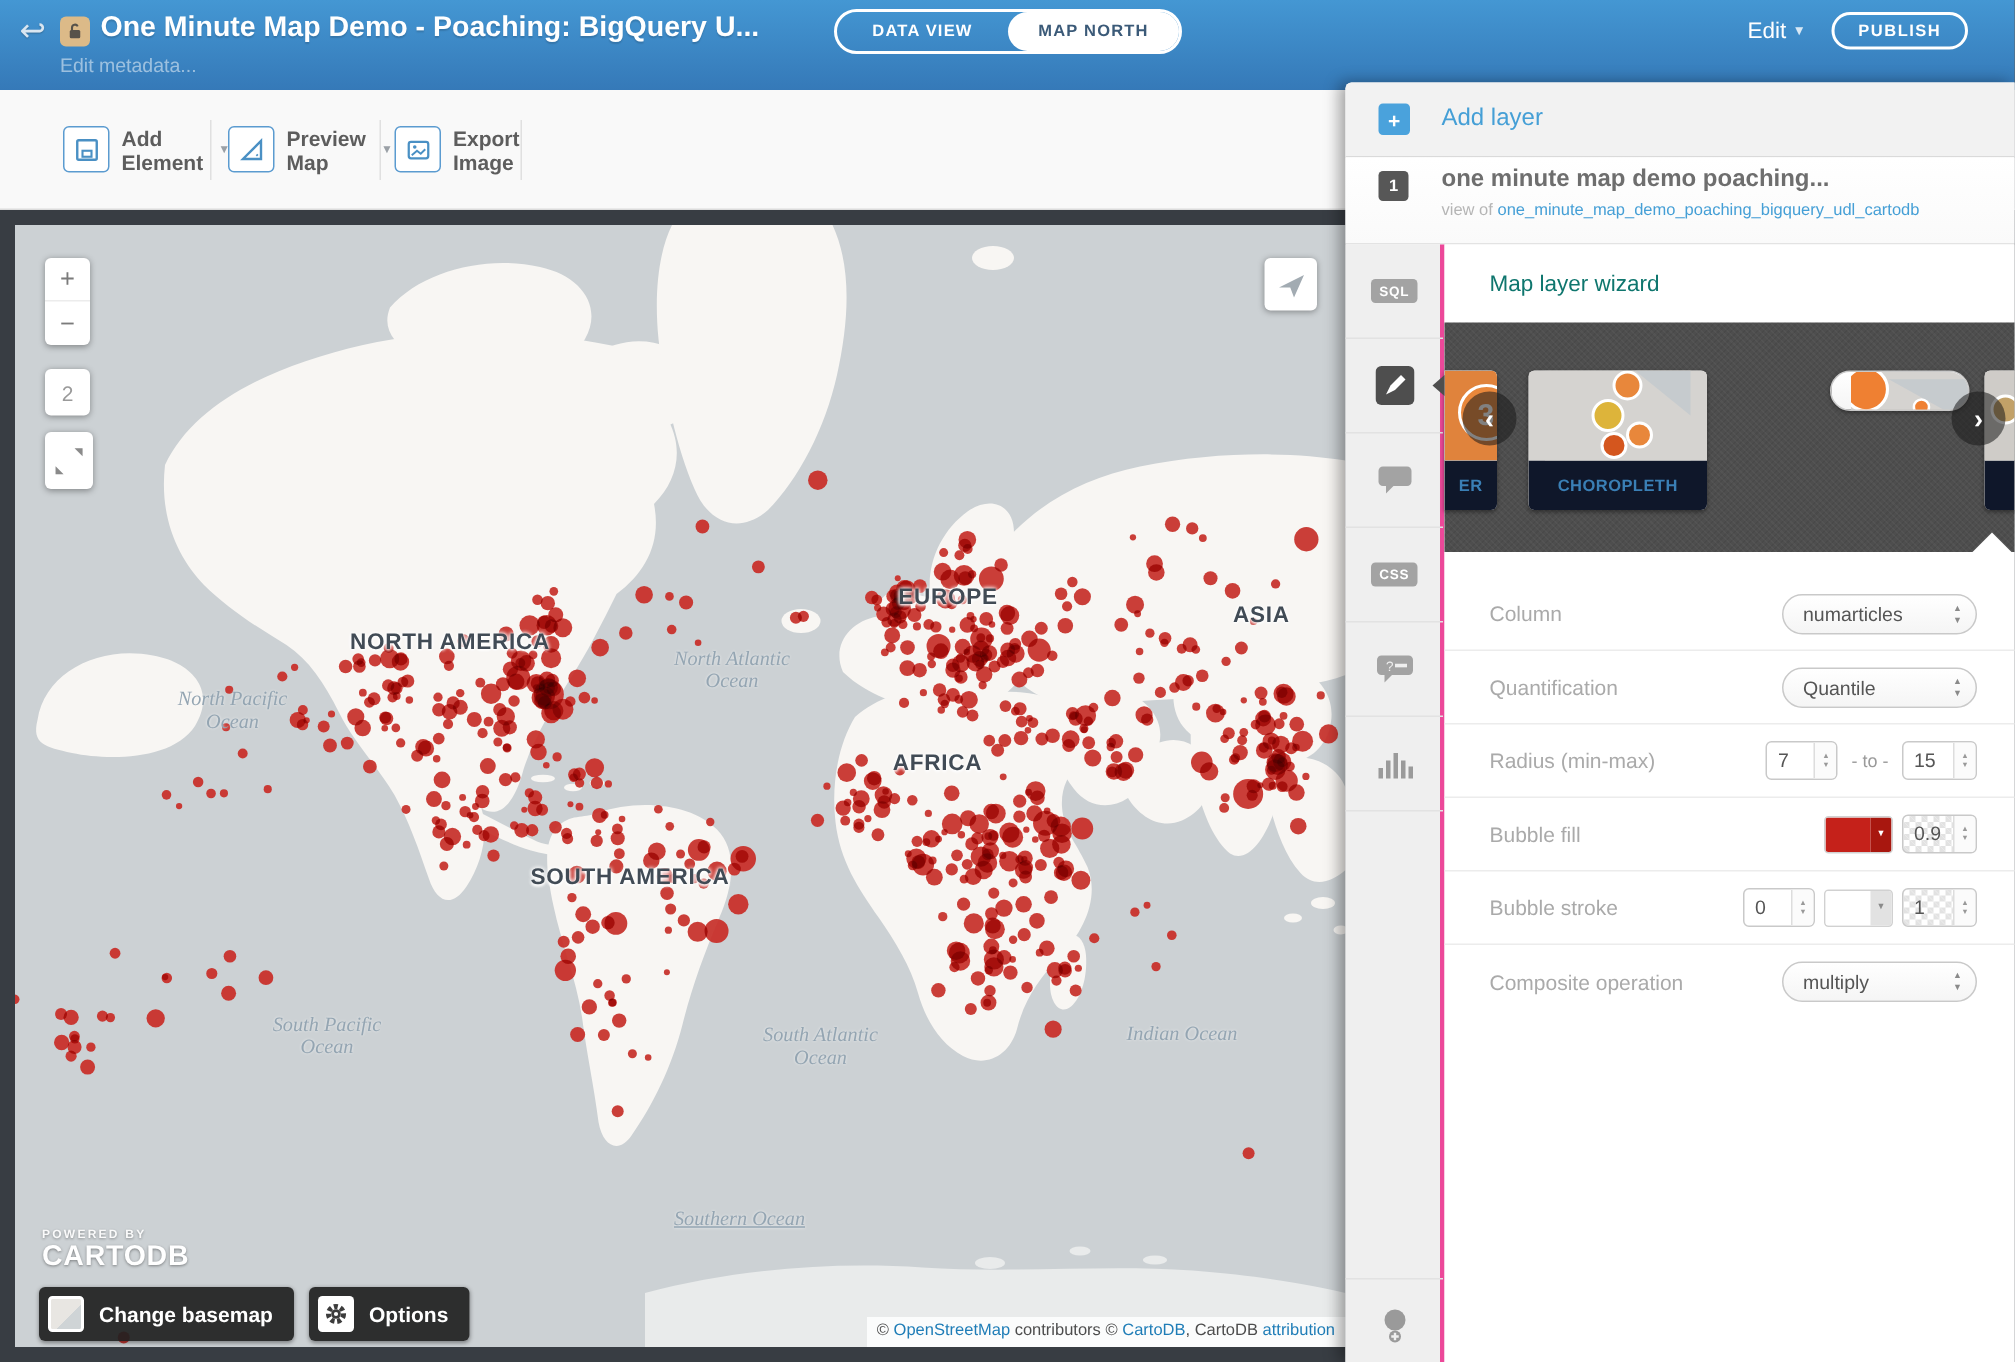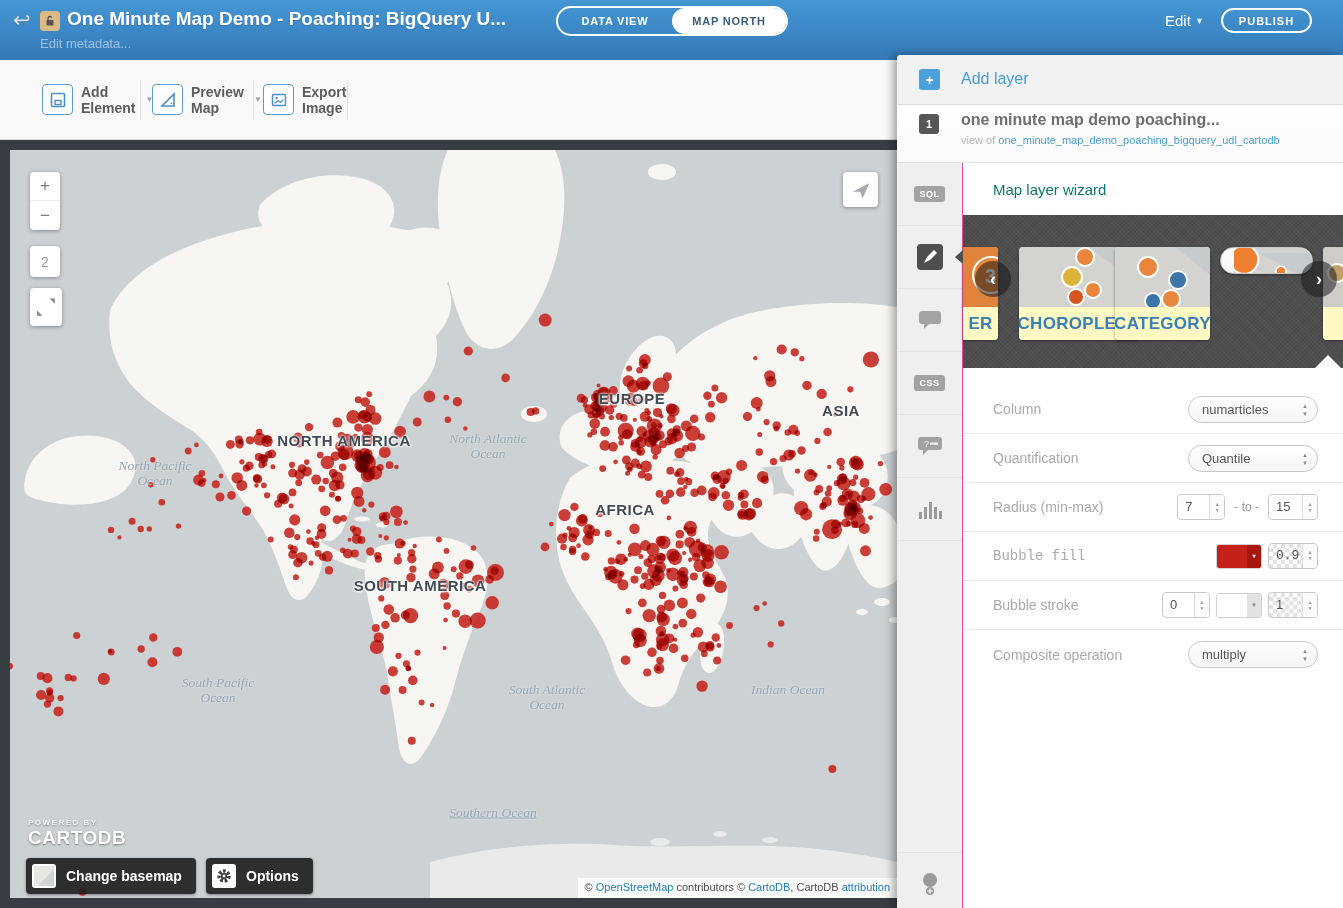--- a/index.html
+++ b/index.html
@@ -88,35 +88,35 @@
   .addlayer .txt { position:absolute; left:64px; top:15px; font-size:16px; color:#459fd6; }
   .layerhead { position:absolute; left:0; top:50px; width:446px; height:58px;
     background:linear-gradient(#fff,#fafafa); border-bottom:1px solid #e3e3e3; cursor:pointer; }
   .layerhead .num { position:absolute; left:22px; top:9px; width:20px; height:20px;
     background:#575757; border-radius:3px; color:#fff; font-size:11px; font-weight:bold;
     display:flex; align-items:center; justify-content:center; }
   .layerhead .t { position:absolute; left:64px; top:6px; font-size:16px; font-weight:bold; color:#6e6e6e; }
   .layerhead .s { position:absolute; left:64px; top:29px; font-size:11px; color:#b5b5b5; }
   .layerhead .s a { color:#459fd6; text-decoration:none; cursor:pointer; }
   .modstrip { position:absolute; left:0; top:108px; width:66px; bottom:0; background:#efefef;
-    border-right:1px solid #ec4899; }
+    border-right:3px solid #ec4899; }
   .modcell { position:absolute; left:0; width:65px; height:63px; border-bottom:1px solid #e2e2e2;
     display:flex; align-items:center; justify-content:center; cursor:pointer; }
   .tagicon { background:#a3a3a3; color:#fff; font-size:9px; font-weight:bold; letter-spacing:.5px;
     border-radius:3px; padding:3px 5px; }
   .pcontent { position:absolute; left:66px; top:108px; right:0; bottom:0; background:#fff; }
   .wiz-title { position:absolute; left:30px; top:18px; font-size:15px; color:#0f766e; }
   .carousel { position:absolute; left:0; top:52px; width:380px; height:153px; background:#4e4e4e;
     background-image:repeating-linear-gradient(45deg,rgba(255,255,255,.03) 0 1px,transparent 1px 3px),
       repeating-linear-gradient(-45deg,rgba(0,0,0,.06) 0 1px,transparent 1px 3px); }
   .card { position:absolute; top:32px; height:93px; border-radius:4px; overflow:hidden;
     background:#e4e4e4; box-shadow:0 1px 3px rgba(0,0,0,.4); cursor:pointer; }
   .card .cthumb { height:60px; background:#d5d3d0; position:relative; }
   .card .clabel { height:33px; display:flex; align-items:center; justify-content:center;
-    font-size:17px; font-weight:bold; color:#3a7fb5; letter-spacing:.3px; background:#fef9c3; }
+    font-size:11px; font-weight:bold; color:#3a7fb5; letter-spacing:.3px; background:#0f172a; }
   .car-arrow { position:absolute; top:46px; width:36px; height:36px; border-radius:50%;
     background:rgba(25,25,25,.55); color:#fff; display:flex; align-items:center; justify-content:center;
     font-size:18px; font-weight:bold; z-index:6; cursor:pointer; }
   .car-notch { position:absolute; top:192px; left:352px; width:0; height:0;
     border-left:13px solid transparent; border-right:13px solid transparent;
     border-bottom:13px solid #fff; z-index:4; }
   .strip-notch { position:absolute; left:58px; top:195px; width:0; height:0;
     border-top:7px solid transparent; border-bottom:7px solid transparent;
     border-right:8px solid #4e4e4e; z-index:2; }
 
@@ -883,21 +883,21 @@
         <circle cx="760.7" cy="494.4" r="3.1" fill="#c81f17" fill-opacity="0.85" style="mix-blend-mode:multiply"></circle>
         <circle cx="719.5" cy="475.5" r="3.4" fill="#c81f17" fill-opacity="0.85" style="mix-blend-mode:multiply"></circle>
         <circle cx="754.7" cy="453.5" r="2.3" fill="#c81f17" fill-opacity="0.85" style="mix-blend-mode:multiply"></circle>
         <circle cx="746.6" cy="458.1" r="3.1" fill="#c81f17" fill-opacity="0.85" style="mix-blend-mode:multiply"></circle>
         <circle cx="822.4" cy="618.9" r="4.0" fill="#c81f17" fill-opacity="0.85" style="mix-blend-mode:multiply"></circle>
         <circle cx="72.5" cy="741.7" r="4.0" fill="#c81f17" fill-opacity="0.85" style="mix-blend-mode:multiply"></circle>
       </g>
   </svg>
 
   <div id="map-labels">
-      <div class="mlabel continent" style="left: 290px; top: 290px; margin-left: 44px;">NORTH AMERICA</div>
+      <div class="mlabel continent" style="left: 290px; top: 278px;">NORTH AMERICA</div>
       <div class="mlabel continent" style="left: 622px; top: 248px;">EUROPE</div>
       <div class="mlabel continent" style="left: 831px; top: 260px;">ASIA</div>
       <div class="mlabel continent" style="left: 615px; top: 359px;">AFRICA</div>
       <div class="mlabel continent" style="left: 410px; top: 435px;">SOUTH AMERICA</div>
       <div class="mlabel ocean" style="left: 145px; top: 323px;">North Pacific
 Ocean</div>
       <div class="mlabel ocean" style="left: 478px; top: 296px;">North Atlantic
 Ocean</div>
       <div class="mlabel ocean" style="left: 208px; top: 540px;">South Pacific
 Ocean</div>
@@ -1018,31 +1018,20 @@
           <div class="cthumb"><svg width="100%" height="100%" viewBox="0 0 97 60">
               <rect width="97" height="60" fill="#d5d3d0"></rect>
               <path d="M60,0 L97,30 L97,0 Z" fill="#c6cbce"></path>
               <circle cx="55" cy="10" r="9" fill="#e8873b" stroke="#fff" stroke-width="2"></circle>
               <circle cx="42" cy="30" r="10" fill="#ddb43a" stroke="#fff" stroke-width="2"></circle>
               <circle cx="63" cy="43" r="8" fill="#e8873b" stroke="#fff" stroke-width="2"></circle>
               <circle cx="46" cy="50" r="8" fill="#d4561e" stroke="#fff" stroke-width="2"></circle>
             </svg></div>
                <div class="clabel">CHOROPLETH</div>
         </div>
-        <div class="card" style="left: 152px; width: 95px;">
-          <div class="cthumb"><svg width="100%" height="100%" viewBox="0 0 95 60">
-              <rect width="95" height="60" fill="#d5d3d0"></rect>
-              <path d="M60,0 L95,28 L95,0 Z" fill="#c6cbce"></path>
-              <circle cx="33" cy="20" r="10" fill="#e8873b" stroke="#fff" stroke-width="2"></circle>
-              <circle cx="63" cy="33" r="9" fill="#3a77a8" stroke="#fff" stroke-width="2"></circle>
-              <circle cx="56" cy="52" r="9" fill="#e8873b" stroke="#fff" stroke-width="2"></circle>
-              <circle cx="38" cy="54" r="8" fill="#3a77a8" stroke="#fff" stroke-width="2"></circle>
-            </svg></div>
-               <div class="clabel">CATEGORY</div>
-        </div>
         <div class="card sel" style="left: 257px; width: 93px;">
           <div class="cthumb"><svg width="100%" height="100%" viewBox="0 0 93 60">
               <rect width="93" height="60" fill="#d5d3d0"></rect>
               <path d="M30,0 L93,35 L93,0 Z" fill="#c6cbce"></path>
               <circle cx="12" cy="8" r="17" fill="#ef8032" stroke="#fff" stroke-width="2.5"></circle>
               <circle cx="56" cy="22" r="6" fill="#ef8032" stroke="#fff" stroke-width="2"></circle>
               <circle cx="80" cy="48" r="22" fill="#ef8032" stroke="#fff" stroke-width="2.5"></circle>
               <circle cx="30" cy="50" r="14" fill="#ef8032" stroke="#fff" stroke-width="2.5"></circle>
             </svg></div>
                </div>
@@ -1077,21 +1066,21 @@
       <div class="spin" style="width:48px;">
         <span class="val">7</span>
         <span class="ud">▲<br>▼</span>
       </div>
       <span class="toTxt">- to -</span>
       <div class="spin" style="width:50px;">
         <span class="val">15</span>
         <span class="ud">▲<br>▼</span>
       </div>
     </div>
-    <div class="frow" style="top:369px;font-family:Liberation Mono, monospace;">
+    <div class="frow" style="top:369px;">
       <span class="flabel">Bubble fill</span>
       <div class="swatch">
         <span class="c" id="fill-swatch" style="background: rgb(197, 33, 26);"></span>
         <span class="dd" style="background:#a8170f;color:#fff;">▼</span>
       </div>
       <span class="gap6"></span>
       <div class="spin checker" style="width:50px;">
         <span class="val">0.9</span>
         <span class="ud">▲<br>▼</span>
       </div>

